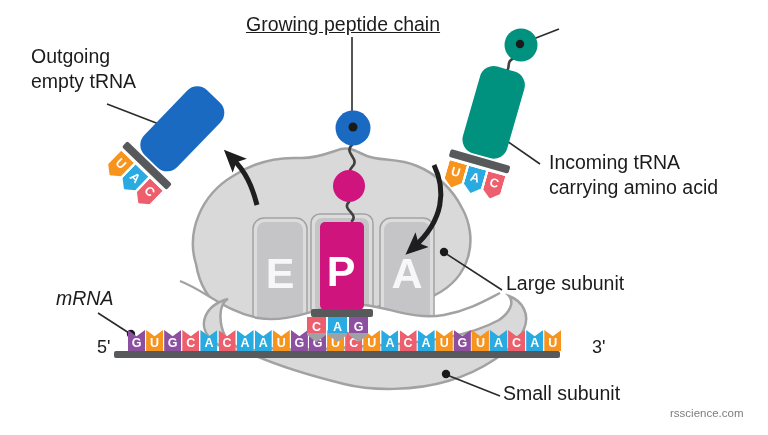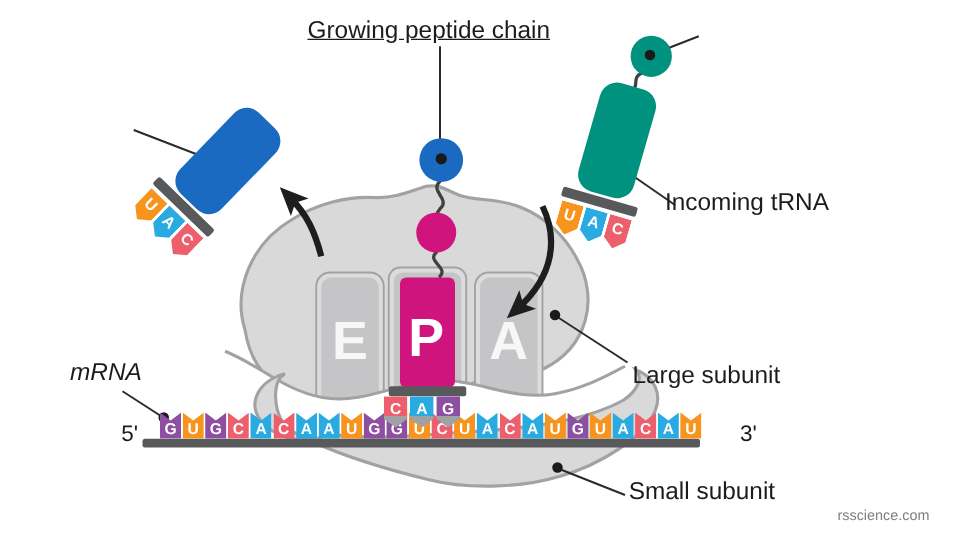--- a/index.html
+++ b/index.html
@@ -157,22 +157,27 @@
   <div class="trna incoming-trna">
     <div class="trna-body" style="background: rgb(0, 145, 127);"></div>
     <div class="trna-bar"></div>
     <div class="trna-tabs">
         <div class="actab" style="background: rgb(247, 148, 30);">U</div>
         <div class="actab" style="background: rgb(41, 171, 226);">A</div>
         <div class="actab" style="background: rgb(238, 95, 110);">C</div>
       </div>
   </div>
 
+  <div class="lbl" style="left:31px;top:44px;">
+    <div>Outgoing</div>
+    <div>empty tRNA</div>
+  </div>
   <div class="lbl" style="left:246px;top:12px;text-decoration:underline;">Growing peptide chain</div>
-  <div class="lbl" style="left:532px;top:150px;">
+  <div class="lbl" style="left:549px;top:150px;">
     <div>Incoming tRNA</div>
+    <div>carrying amino acid</div>
   </div>
-  <div class="lbl" style="left:506px;top:288px;text-align:right;">Large subunit</div>
+  <div class="lbl" style="left:506px;top:271px;text-align:right;">Large subunit</div>
   <div class="lbl" style="left:503px;top:381px;">Small subunit</div>
   <div class="lbl" style="left:56px;top:286px;font-style:italic;">mRNA</div>
 
   <div class="watermark">rsscience.com</div>
 </div>
 
 </body></html>

